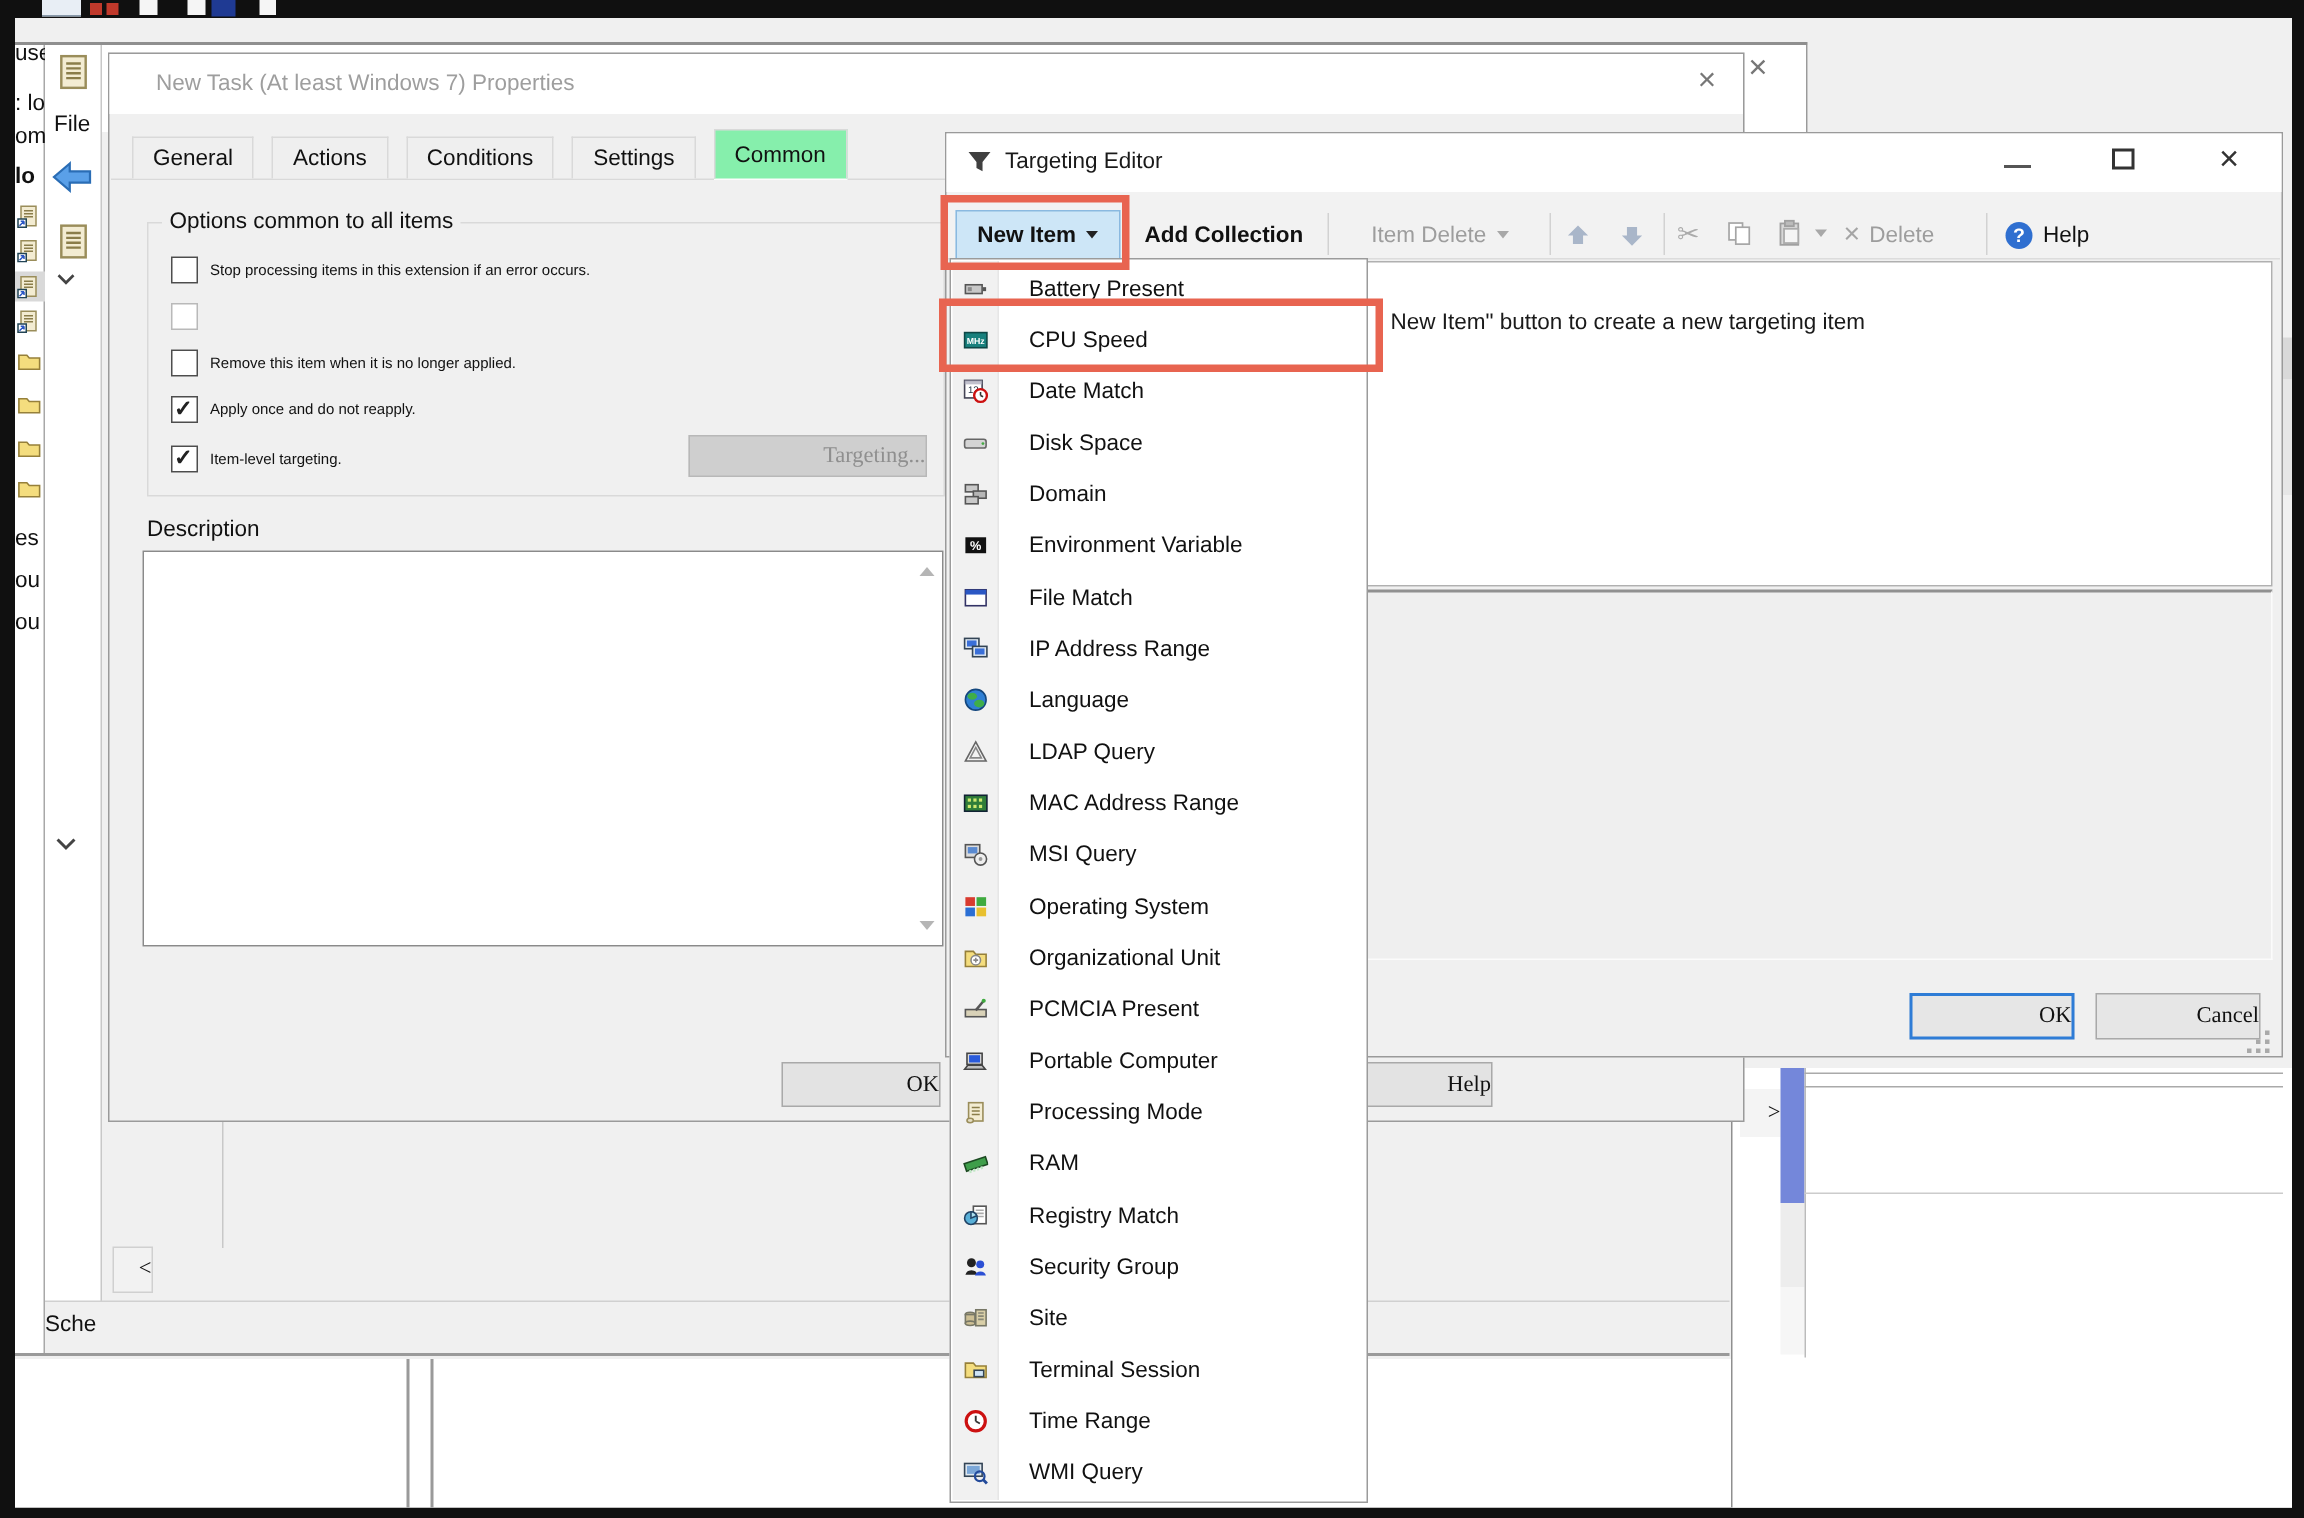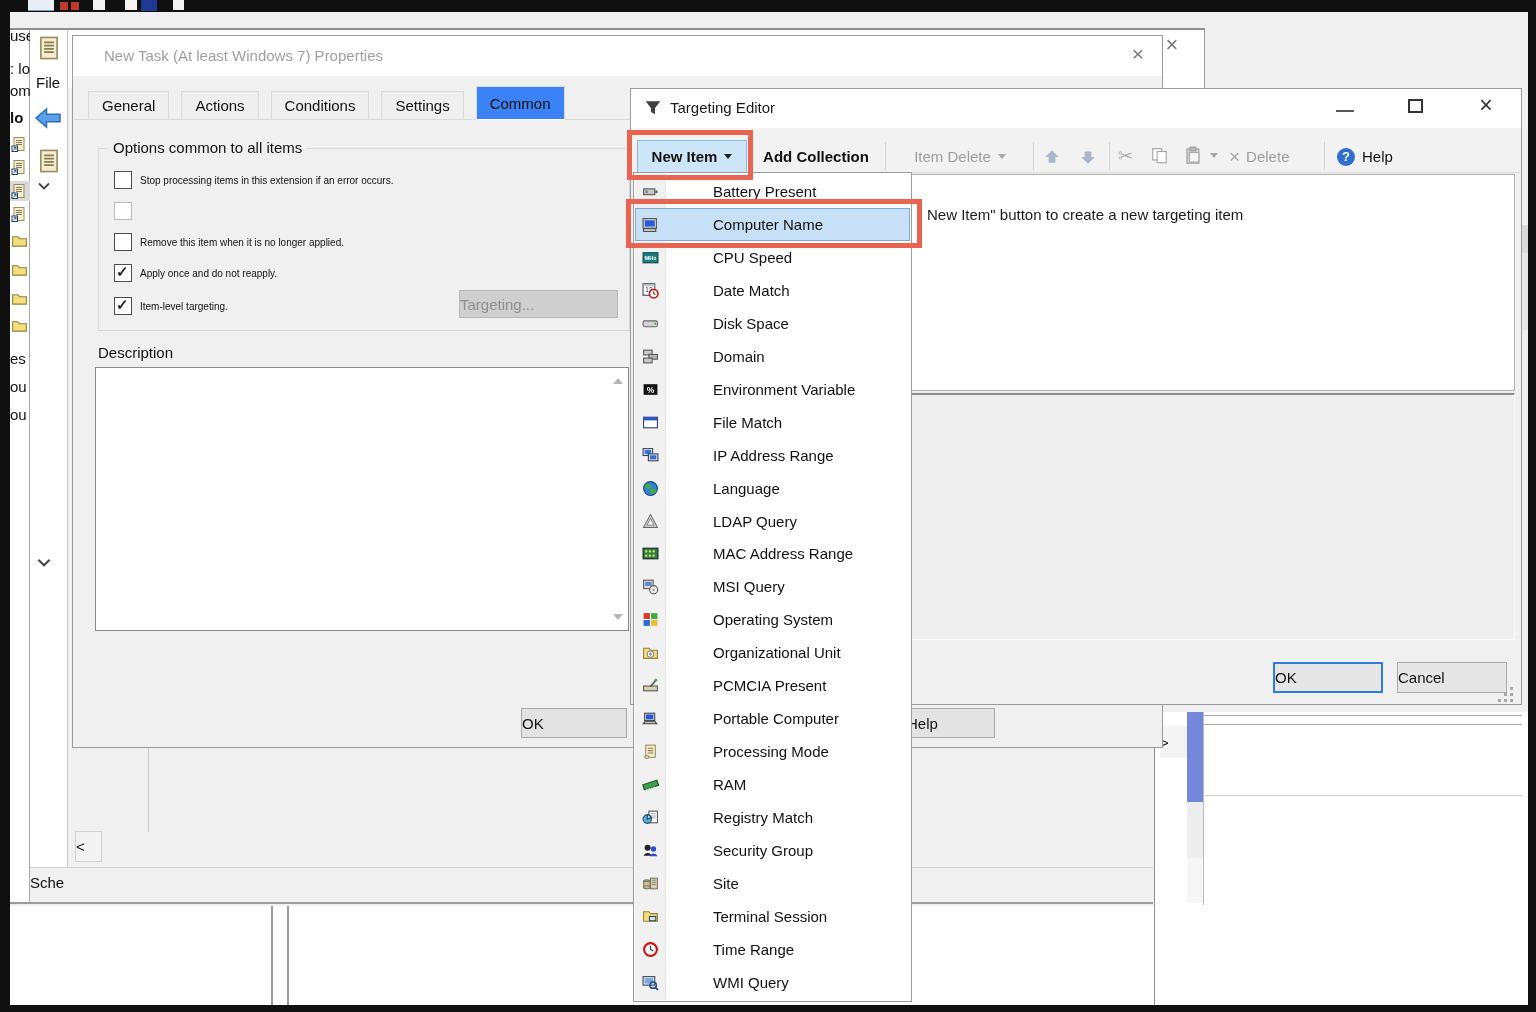--- a/index.html
+++ b/index.html
@@ -2,42 +2,42 @@
 <html><head>
 <meta charset="utf-8">
 <style>
   html,body{margin:0;padding:0;background:#3a3a3a;}
   #screen{position:relative;width:1536px;height:1012px;background:#101010;overflow:hidden;
           font-family:"Liberation Sans",sans-serif;color:#111;}
   .abs{position:absolute;box-sizing:border-box;}
   .t15{font-size:15px;line-height:19px;}
   
   .win{background:#f0f0f0;border:1px solid #9a9a9a;}
-  .btn{display:flex;align-items:center;justify-content:flex-start;background:#e3e3e3;
-       border:1px solid #a9a9a9;font-size:15px;color:#111;}
+  .btn{display:flex;align-items:center;justify-content:flex-end;background:#e3e3e3;
+       border:1px solid #a9a9a9;font-size:15px;color:#111;font-family:Liberation Serif, serif;}
   .sep{width:1px;background:#d2d2d2;}
   .caret{width:0;height:0;border-left:4px solid transparent;border-right:4px solid transparent;
          border-top:5px solid #222;display:inline-block;}
   .caret.dim{border-top-color:#a8a8a8;}
   
   .tabs{display:flex;align-items:flex-end;}
   .tab{height:27px;padding:0 13px;background:#efefef;border:1px solid #d9d9d9;border-bottom:none;
        display:flex;align-items:center;font-size:15px;margin-right:12px;position:relative;}
-  .tab.active{height:32px;background:#3b82f6;z-index:3;box-shadow:0 1px 0 #fcfcfc;}
+  .tab.active{height:32px;background:#86efac;z-index:3;box-shadow:0 1px 0 #fcfcfc;}
   
   .cbrow{position:absolute;display:flex;align-items:center;height:22px;}
   .cb{width:16px;height:16px;border:1px solid #4d4d4d;background:#fff;position:relative;flex:none;}
   .cbrow.checked .cb::before{content:"\2713";position:absolute;left:1px;top:-2px;font-size:15px;font-weight:bold;color:#222;}
   .cbrow .cbl{margin-left:8px;font-size:10px;white-space:nowrap;}
   .cbrow.disabled .cb{border-color:#b9b9b9;}
   .cbrow.disabled .cbl{color:#9e9e9e;}
   
   #menu{background:#fff;border:1px solid #9b9b9b;display:flex;flex-direction:column;padding:2px 1px;}
   #menu .gutter{position:absolute;left:1px;top:1px;bottom:1px;width:30px;background:#f1f1f1;border-right:1px solid #e6e6e6;}
-  .menu-item{display:flex;align-items:center;flex:1;position:relative;padding-left:7px;gap:27px;}
+  .menu-item{display:flex;align-items:center;flex:1;position:relative;padding-left:7px;}
   .menu-item .mi-ic{width:17px;height:17px;flex:none;margin-right:27px;}
   .menu-item .mi-label{font-size:15px;white-space:nowrap;}
   .menu-item.selected{background:#c7e0f5;outline:1px solid #7aa9d6;outline-offset:-1px;}
   
   .anno{border:5px solid #e86450;pointer-events:none;}
   .tri-up{width:0;height:0;border-left:5px solid transparent;border-right:5px solid transparent;border-bottom:6px solid #b5b5b5;}
   .tri-down{width:0;height:0;border-left:5px solid transparent;border-right:5px solid transparent;border-top:6px solid #b5b5b5;}
   .dots{width:16px;height:16px;position:relative;}
   .dots::before{content:"";position:absolute;width:3px;height:3px;background:#a9a9a9;left:11px;top:0;
      box-shadow:0 6px 0 #a9a9a9,0 12px 0 #a9a9a9,-6px 6px 0 #a9a9a9,-6px 12px 0 #a9a9a9,-12px 12px 0 #a9a9a9;}
@@ -461,26 +461,20 @@
     <div class="gutter"></div>
     <div style="display:flex;flex-direction:column;position:absolute;left:1px;top:2px;right:1px;bottom:2px;">
 
         <div class="menu-item">
           <svg class="mi-ic">
             <use href="#ic-battery"></use>
           </svg>
           <span class="mi-label">Battery Present</span>
         </div>
 
-        <div class="menu-item selected">
-          <svg class="mi-ic">
-            <use href="#ic-computer"></use>
-          </svg>
-          <span class="mi-label">Computer Name</span>
-        </div>
 
         <div class="menu-item">
           <svg class="mi-ic">
             <use href="#ic-cpu"></use>
           </svg>
           <span class="mi-label">CPU Speed</span>
         </div>
 
         <div class="menu-item">
           <svg class="mi-ic">

